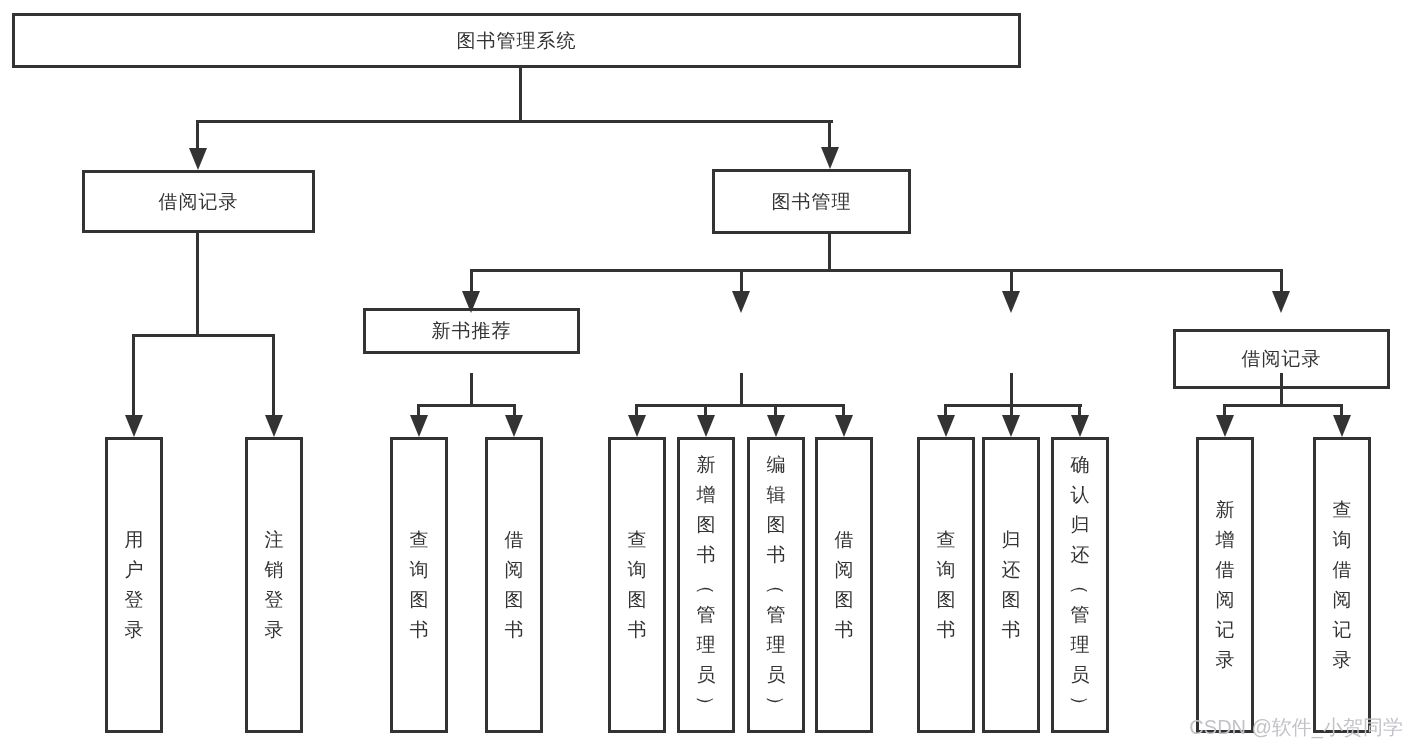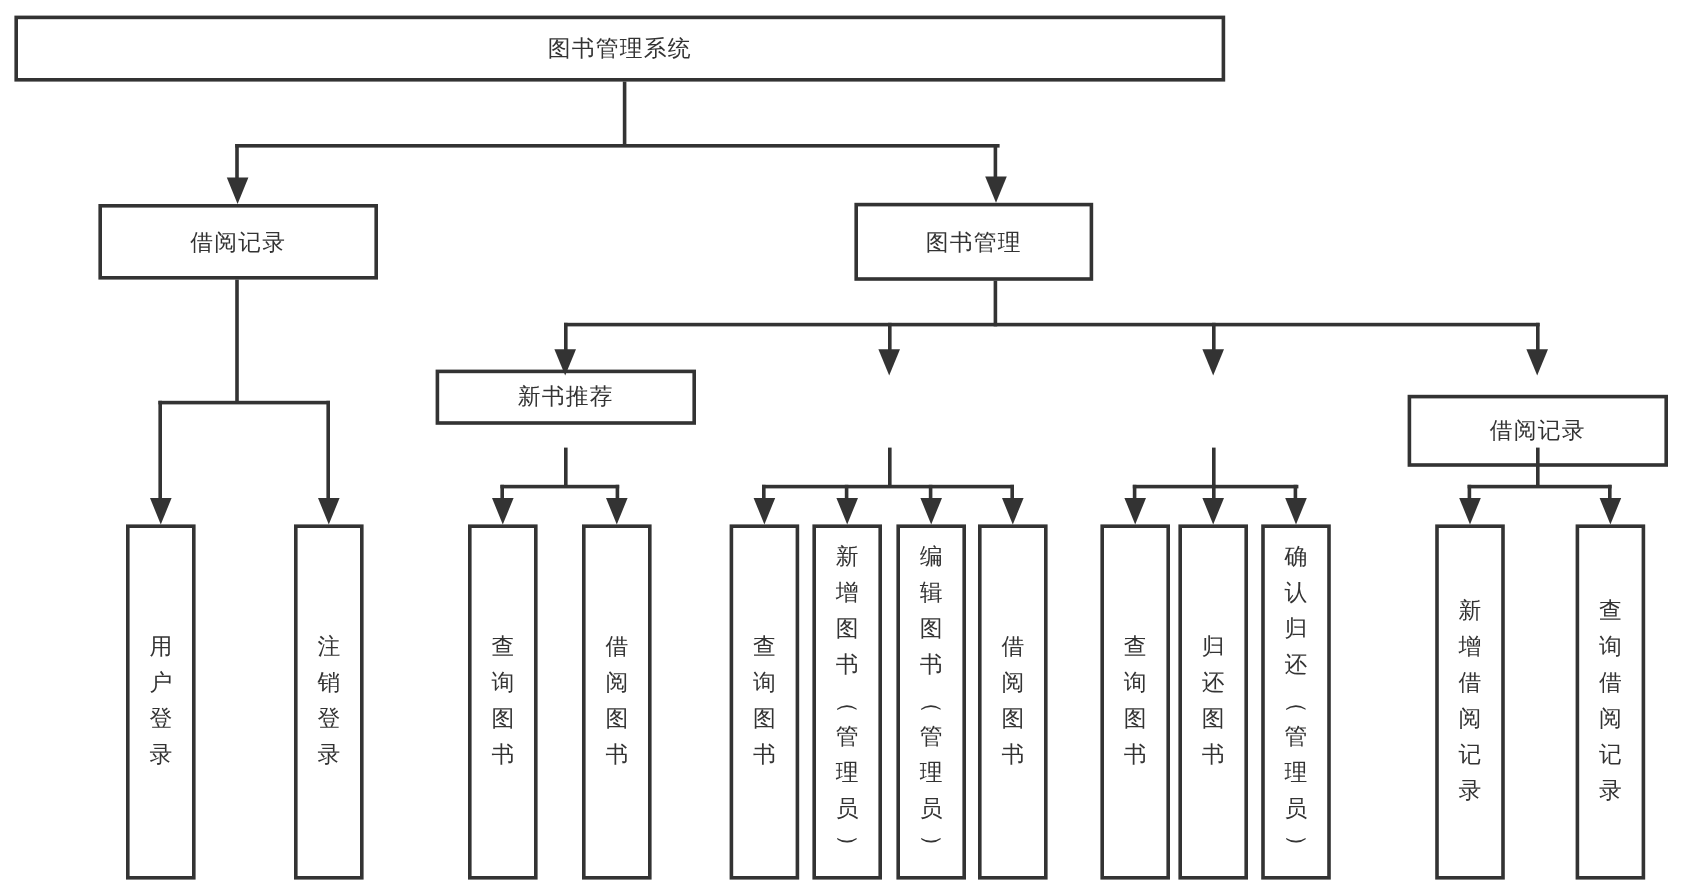--- a/index.html
+++ b/index.html
@@ -238,14 +238,15 @@
   <div class="vline" style="left:1078px;top:404px;height:12px;"></div>
   <div class="arrow" style="left:1071px;top:415px;"></div>
 
   <div class="vline" style="left:1280px;top:373px;height:33px;"></div>
   <div class="hline" style="left:1223px;top:404px;width:120px;"></div>
   <div class="vline" style="left:1223px;top:404px;height:12px;"></div>
   <div class="arrow" style="left:1216px;top:415px;"></div>
   <div class="vline" style="left:1340px;top:404px;height:12px;"></div>
   <div class="arrow" style="left:1333px;top:415px;"></div>
 
+  <div class="watermark">CSDN @软件_小贺同学</div>
 
 </div>
 
 </body></html>

